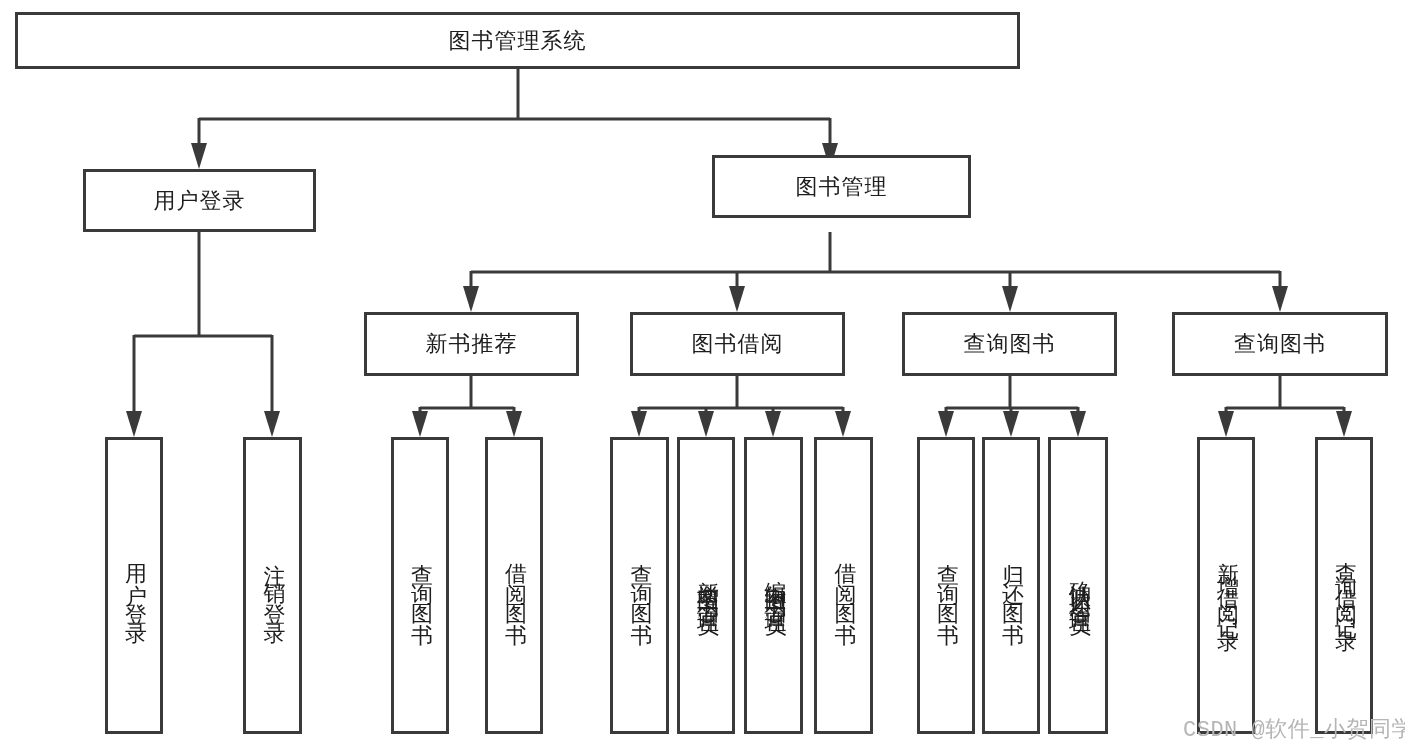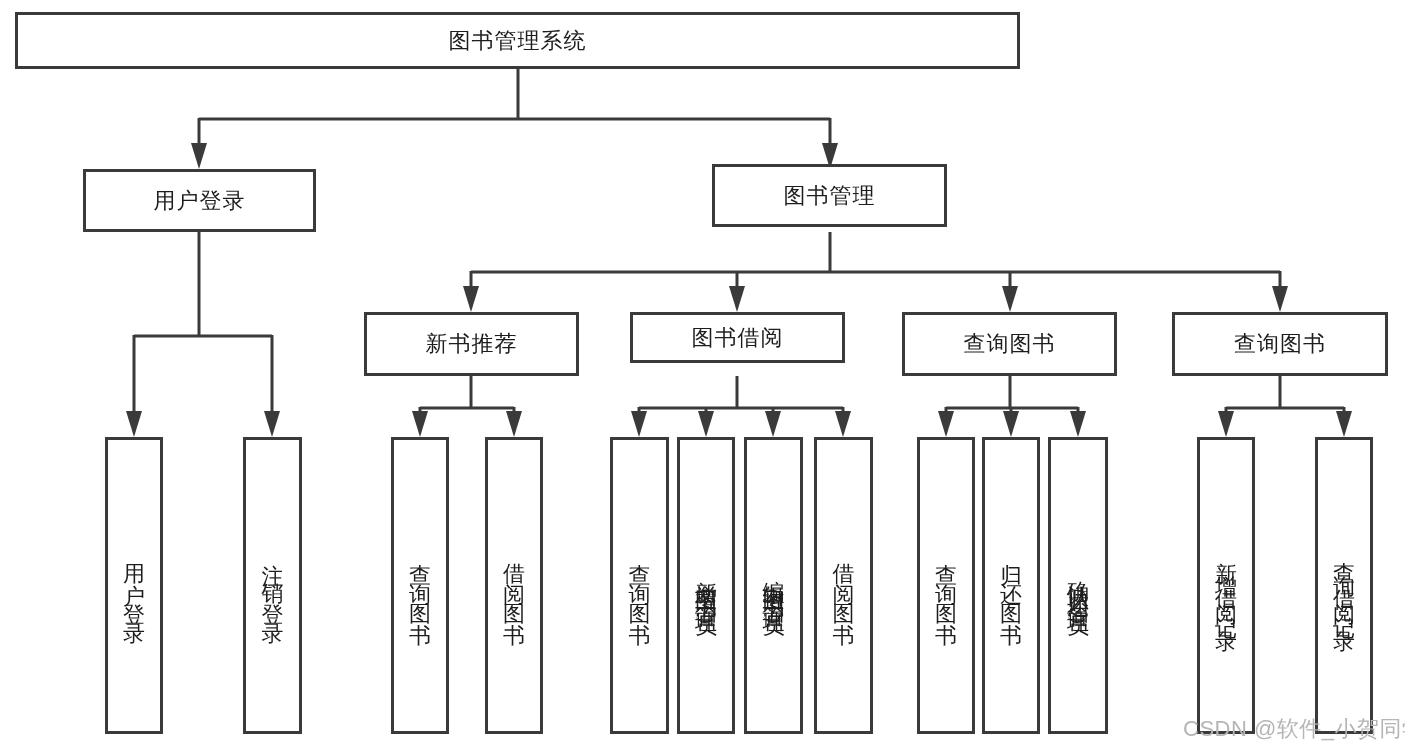--- a/index.html
+++ b/index.html
@@ -1,39 +1,39 @@
 <!DOCTYPE html>
 <html><head>
 <meta charset="utf-8">
 <style>
   html,body{margin:0;padding:0;background:#ffffff;}
   #stage{
     position:relative;width:1405px;height:747px;background:#ffffff;overflow:hidden;
-    font-family:Liberation Sans, sans-serif;color:#1d1d1d;
+    font-family:Liberation Mono, monospace;color:#1d1d1d;
   }
   #wires{position:absolute;left:0;top:0;width:1405px;height:747px;}
   .box{
     position:absolute;background:#ffffff;border:3px solid #3a3a3a;box-sizing:border-box;
     display:flex;align-items:center;justify-content:center;color:#1d1d1d;
   }
   .h{font-size:22px;letter-spacing:1px;white-space:nowrap;}
   .v{
     writing-mode:vertical-rl;text-orientation:mixed;font-size:22px;line-height:1;
   }
   .sp4{letter-spacing:20px;}
   .sp6{letter-spacing:14px;}
   .sp9{letter-spacing:5px;}
   
   #root-box{left:15px;top:12px;width:1005px;height:57px;}
   
   #user-login-box{left:83px;top:169px;width:233px;height:63px;}
-  #book-mgmt-box{left:712px;top:164px;width:235px;height:63px;}
+  #book-mgmt-box{left:712px;top:155px;width:259px;height:63px;}
   
   #new-book-box{left:364px;top:312px;width:215px;height:64px;}
-  #borrow-box{left:630px;top:312px;width:215px;height:51px;}
+  #borrow-box{left:630px;top:312px;width:215px;height:64px;}
   #current-box{left:902px;top:312px;width:215px;height:64px;}
   #records-box{left:1172px;top:312px;width:216px;height:64px;}
   
   .leaf{top:437px;height:297px;}
   #leaf-a1{left:105px;width:58px;}
   #leaf-a2{left:243px;width:59px;}
   #leaf-b1{left:391px;width:58px;}
   #leaf-b2{left:485px;width:58px;}
   #leaf-c1{left:610px;width:59px;}
   #leaf-c2{left:677px;width:58px;}

